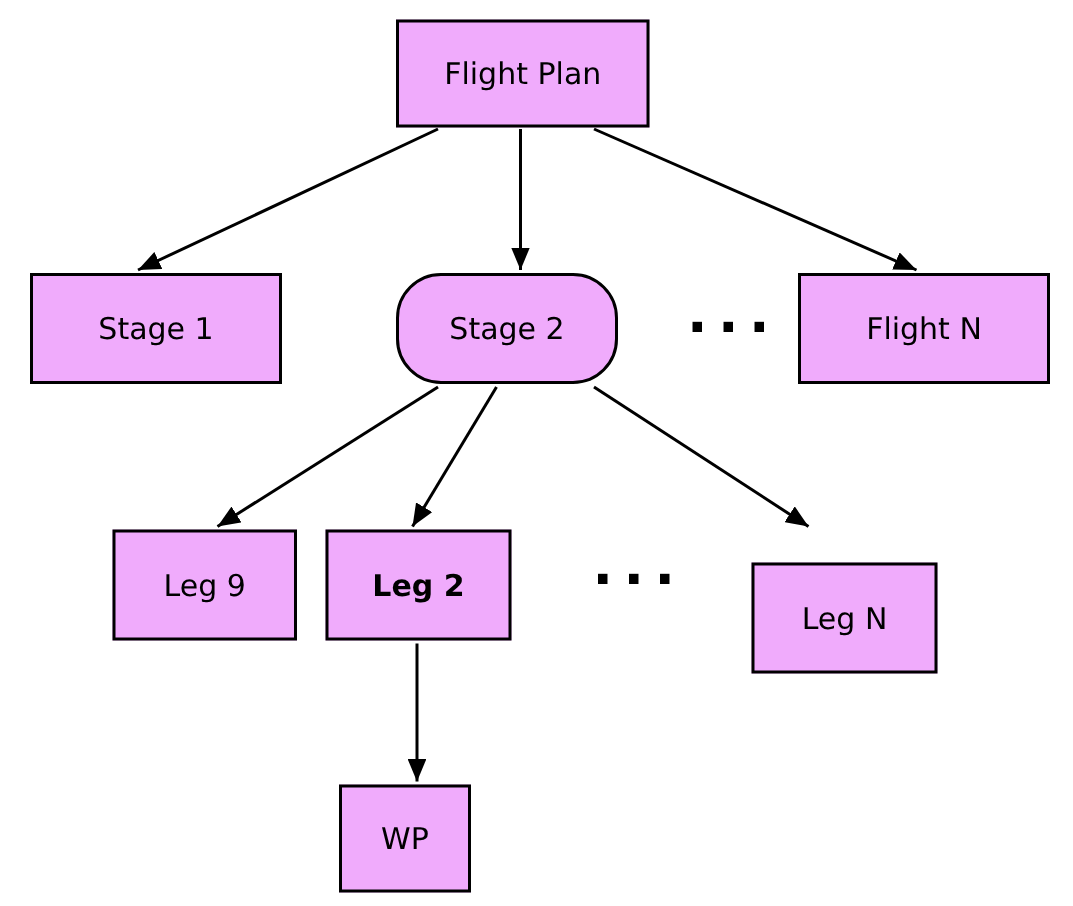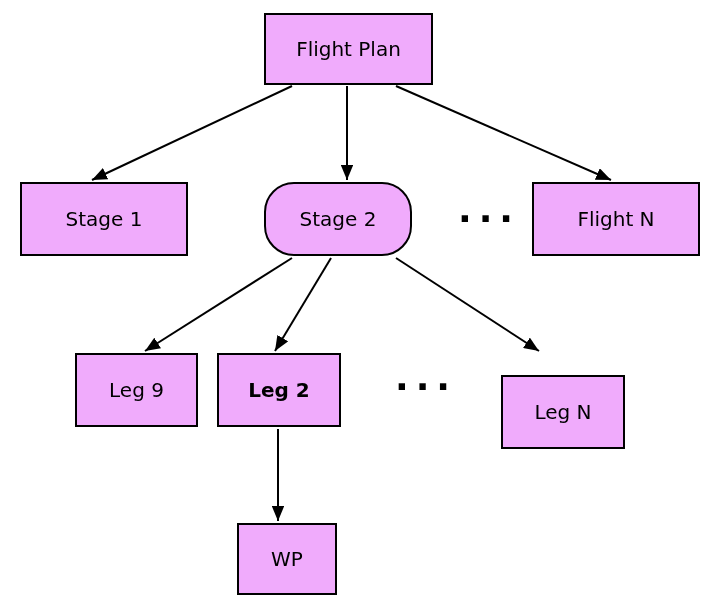--- a/index.html
+++ b/index.html
@@ -39,21 +39,21 @@
     justify-content: center;
     white-space: nowrap;
   }
   #n-flight-plan { left: 264px; top: 13px;  width: 169px; height: 72px; }
   #n-stage-1     { left: 20px;  top: 182px; width: 168px; height: 74px; }
   #n-stage-2     { left: 264px; top: 182px; width: 148px; height: 74px; border-radius: 30px; }
   #n-stage-n     { left: 532px; top: 182px; width: 168px; height: 74px; }
   #n-leg-1       { left: 75px;  top: 353px; width: 123px; height: 74px; }
   #n-leg-2       { left: 217px; top: 353px; width: 124px; height: 74px; font-weight: bold; }
   #n-leg-n       { left: 501px; top: 353px; width: 124px; height: 74px; margin-top: 22px; }
-  #n-wp          { left: 237px; top: 523px; width: 100px;  height: 72px; }
+  #n-wp          { left: 226px; top: 523px; width: 88px;  height: 72px; }
   .dots {
     position: absolute;
     color: #000000;
     font-size: 36px;
     font-weight: bold;
     letter-spacing: 7px;
     line-height: 1;
   }
   #dots-stages { left: 458px; top: 192px; }
   #dots-legs   { left: 395px; top: 360px; }

